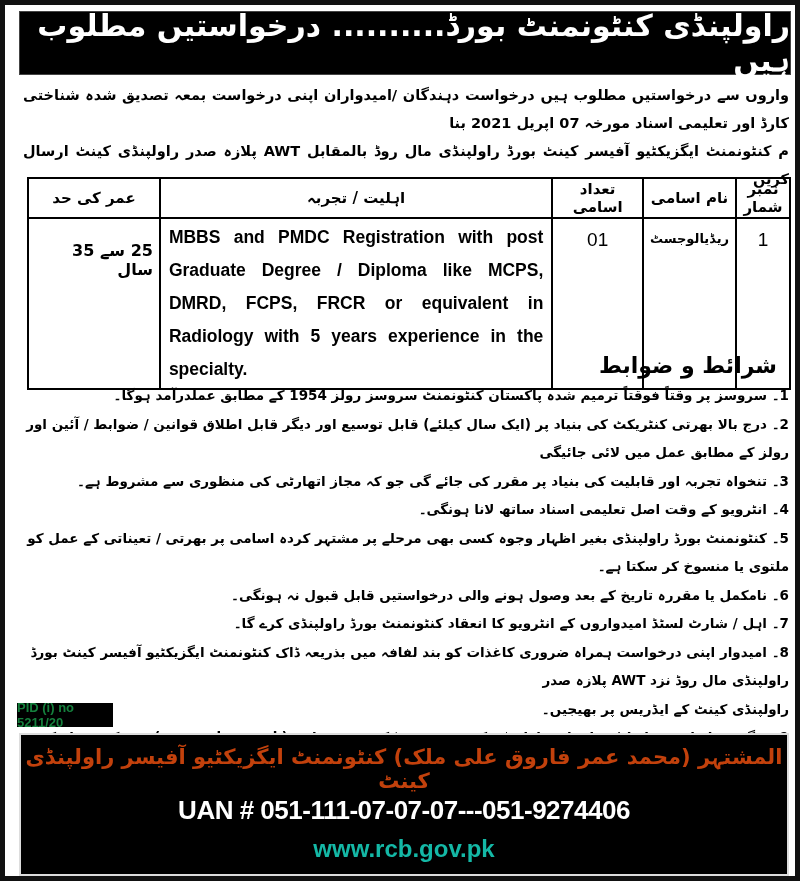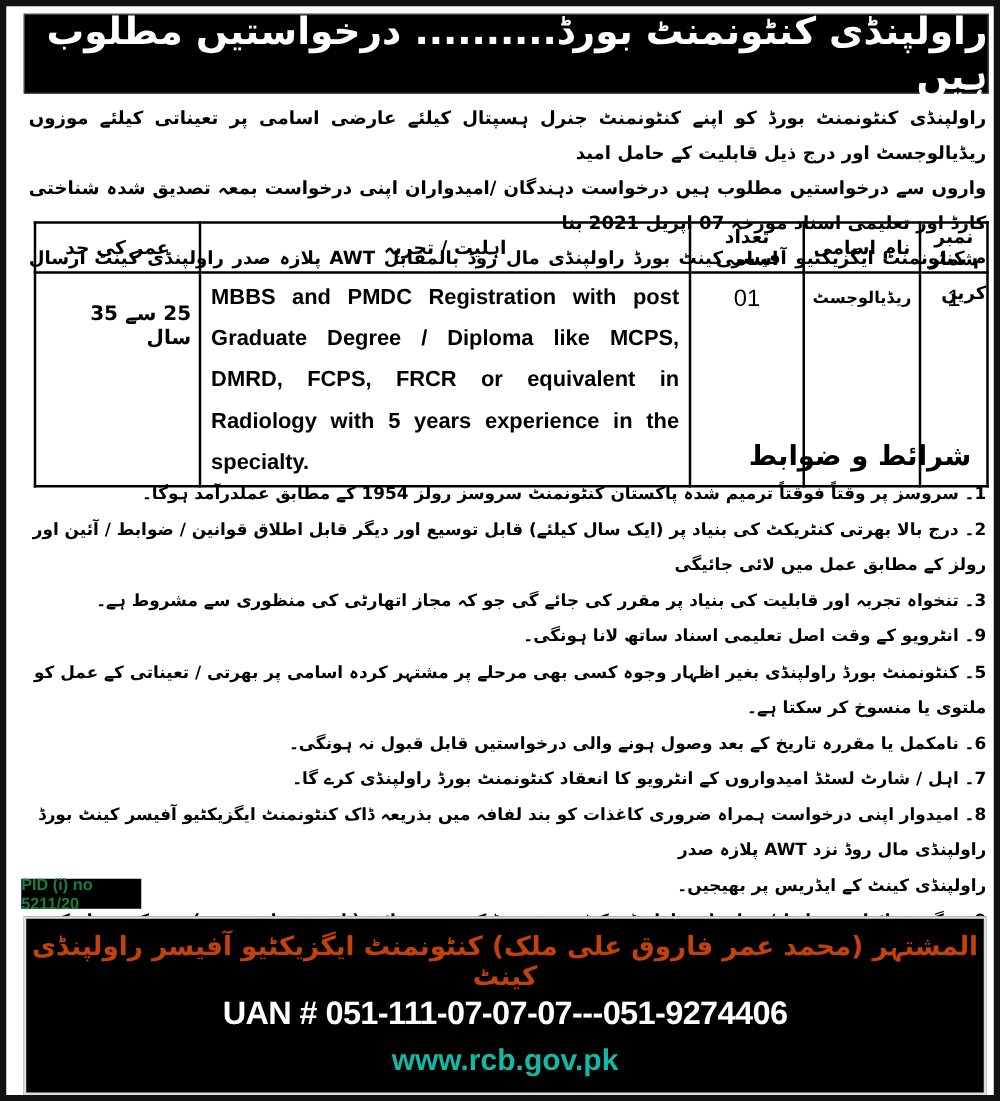--- a/index.html
+++ b/index.html
@@ -32,21 +32,20 @@
 </head>
 <body>
 
 <div class="frame">
 
   <div class="title-bar">
     <span class="urdu">راولپنڈی کنٹونمنٹ بورڈ.......... درخواستیں مطلوب ہیں</span>
   </div>
 
   <div class="intro urdu">
-    <p>راولپنڈی کنٹونمنٹ بورڈ کو اپنے کنٹونمنٹ جنرل ہسپتال کیلئے عارضی اسامی پر تعیناتی کیلئے موزوں ریڈیالوجسٹ اور درج ذیل قابلیت کے حامل امید</p>
     <p>واروں سے درخواستیں مطلوب ہیں درخواست دہندگان /امیدواران اپنی درخواست بمعہ تصدیق شدہ شناختی کارڈ اور تعلیمی اسناد مورخہ 07 اپریل 2021 بنا</p>
     <p>م کنٹونمنٹ ایگزیکٹیو آفیسر کینٹ بورڈ راولپنڈی مال روڈ بالمقابل AWT پلازہ صدر راولپنڈی کینٹ ارسال کریں</p>
   </div>
 
   <div class="table-wrap">
     <table>
       <thead>
         <tr>
           <th class="col-age urdu">عمر کی حد</th>
           <th class="col-qual urdu">اہلیت / تجربہ</th>
@@ -66,21 +65,21 @@
       </tbody>
     </table>
   </div>
 
   <div class="terms-head urdu">شرائط و ضوابط</div>
 
   <ul class="terms urdu">
     <li>1۔ سروسز پر وقتاً فوقتاً ترمیم شدہ پاکستان کنٹونمنٹ سروسز رولز 1954 کے مطابق عملدرآمد ہوگا۔</li>
     <li>2۔ درج بالا بھرتی کنٹریکٹ کی بنیاد پر (ایک سال کیلئے) قابل توسیع اور دیگر قابل اطلاق قوانین / ضوابط / آئین اور رولز کے مطابق عمل میں لائی جائیگی</li>
     <li>3۔ تنخواہ تجربہ اور قابلیت کی بنیاد پر مقرر کی جائے گی جو کہ مجاز اتھارٹی کی منظوری سے مشروط ہے۔</li>
-    <li>9۔ انٹرویو کے وقت اصل تعلیمی اسناد ساتھ لانا ہونگی۔</li>
+    <li>4۔ انٹرویو کے وقت اصل تعلیمی اسناد ساتھ لانا ہونگی۔</li>
     <li>5۔ کنٹونمنٹ بورڈ راولپنڈی بغیر اظہار وجوہ کسی بھی مرحلے پر مشتہر کردہ اسامی پر بھرتی / تعیناتی کے عمل کو ملتوی یا منسوخ کر سکتا ہے۔</li>
     <li>6۔ نامکمل یا مقررہ تاریخ کے بعد وصول ہونے والی درخواستیں قابل قبول نہ ہونگی۔</li>
     <li>7۔ اہل / شارٹ لسٹڈ امیدواروں کے انٹرویو کا انعقاد کنٹونمنٹ بورڈ راولپنڈی کرے گا۔</li>
     <li>8۔ امیدوار اپنی درخواست ہمراہ ضروری کاغذات کو بند لفافہ میں بذریعہ ڈاک کنٹونمنٹ ایگزیکٹیو آفیسر کینٹ بورڈ راولپنڈی مال روڈ نزد AWT پلازہ صدر</li>
     <li>راولپنڈی کینٹ کے ایڈریس پر بھیجیں۔</li>
     <li>9۔ دیگر شرائط و ضوابط / معلومات راولپنڈی کنٹونمنٹ بورڈ کی ویب سائٹ (www.rcb.gov.pk) پر دیکھی جاسکتی ہیں یا دفتری اوقات کار میں دفتر سے</li>
     <li>رابطہ کیا جاسکتا ہے۔</li>
   </ul>
 
   <div class="pid">PID (i) no 5211/20</div>

